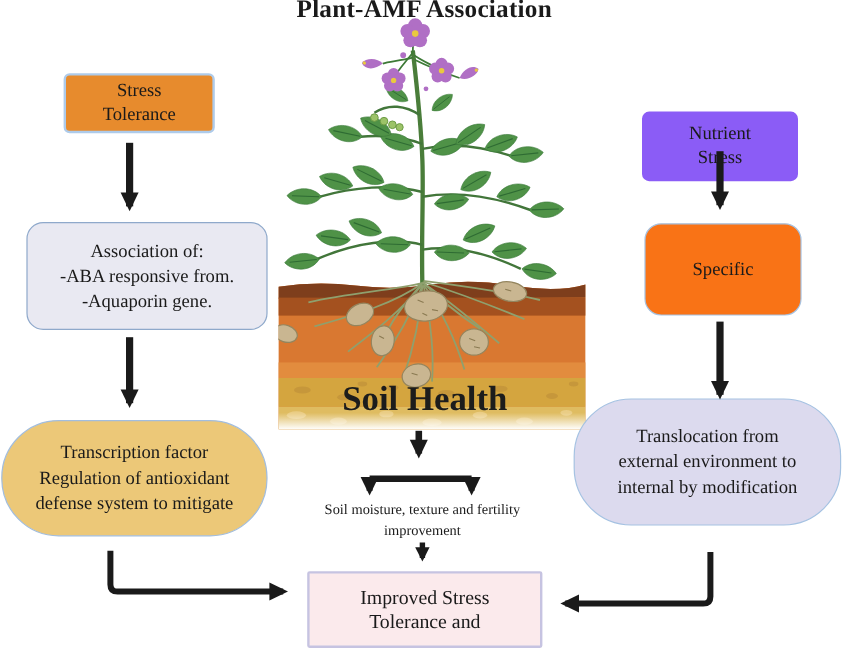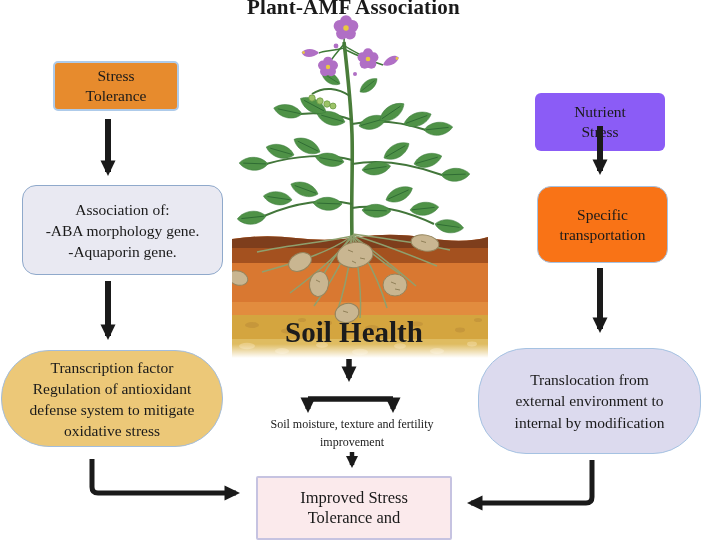--- a/index.html
+++ b/index.html
@@ -14,21 +14,21 @@
   .box {
     position:absolute; z-index:2; display:flex; flex-direction:column;
     justify-content:center; text-align:center; box-sizing:border-box;
     font-size:15.5px; line-height:20px;
   }
   .stress        { left:53px;  top:61px;  width:126px; height:50px; background:#E78B2D; border:2px solid #AECBEA; border-radius:5px; }
   .regulation    { left:22px;  top:185px; width:201px; height:90px; background:#E9E9F2; border:1.5px solid #8FA9CB; border-radius:14px; line-height:21px; }
   .transcription { left:1px;   top:350px; width:222px; height:97px; background:#ECC878; border:1.5px solid #A2BDDD; border-radius:48px; line-height:21px;text-align:center; }
   .nutrient      { left:535px; top:61px;  width:130px; height:58px; background:#8b5cf6; border-radius:6px;margin-top:32px; }
   .transport     { left:537px; top:186px; width:131px; height:77px; background:#f97316; border:1.5px solid #A5C2E2; border-radius:14px; }
-  .translocation { left:478px; top:348px; width:223px; height:106px; background:#DCDAEE; border:1.5px solid #A5C2E2; border-radius:48px; line-height:21.5px; }
+  .translocation { left:478px; top:332px; width:223px; height:106px; background:#DCDAEE; border:1.5px solid #A5C2E2; border-radius:48px; line-height:21.5px; }
   .outcome       { left:256px; top:476px; width:196px; height:64px; background:#FBEAEC; border:2px solid #C6C3E1; border-radius:2px; font-size:16.5px; }
   .caption {
     position:absolute; left:227px; top:415px; width:250px; text-align:center;
     font-size:12px; line-height:18px; z-index:2;
   }
   svg.arrows { position:absolute; left:0; top:0; z-index:3; pointer-events:none; }
   svg.plant  { position:absolute; left:232px; top:12px; z-index:1; }
 </style>
 </head>
 <body>
@@ -214,39 +214,37 @@
     </g>
   </svg>
 
   <div class="box stress">
     <div>Stress</div>
     <div>Tolerance</div>
   </div>
 
   <div class="box regulation">
     <div>Association of:</div>
-    <div>-ABA morphology gene.</div>
+    <div>-ABA responsive from.</div>
     <div>-Aquaporin gene.</div>
   </div>
 
   <div class="box transcription">
     <div>Transcription factor</div>
     <div>Regulation of antioxidant</div>
     <div>defense system to mitigate</div>
-    <div>oxidative stress</div>
   </div>
 
   <div class="box nutrient">
     <div>Nutrient</div>
     <div>Stress</div>
   </div>
 
   <div class="box transport">
     <div>Specific</div>
-    <div>transportation</div>
   </div>
 
   <div class="box translocation">
     <div>Translocation from</div>
     <div>external environment to</div>
     <div>internal by modification</div>
   </div>
 
   <div class="caption">
     <div>Soil moisture, texture and fertility</div>

